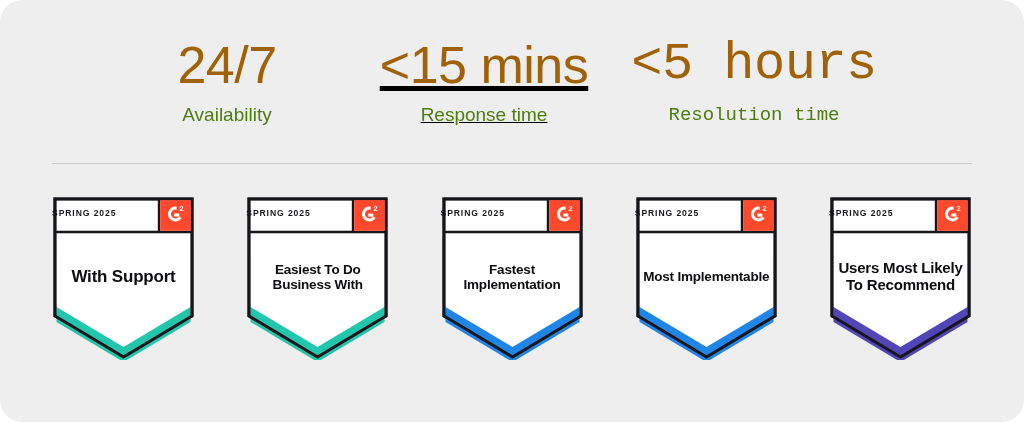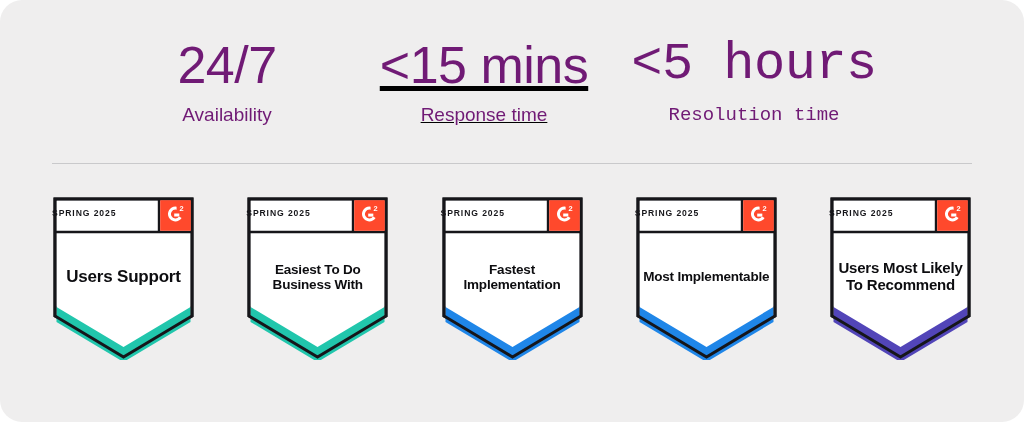--- a/index.html
+++ b/index.html
@@ -37,29 +37,29 @@
   }
   .stat {
     flex: 0 0 auto;
     text-align: center;
   }
   .stat-1 { width: 238px; margin-left: 56px; }
   .stat-2 { width: 248px; margin-left: 14px; text-decoration: underline; }
   .stat-3 { width: 248px; margin-left: 22px; font-family: Liberation Mono, monospace; }
 
   .stat-value {
-    color: #701a75;
+    color: #a16207;
     font-size: 52px;
     font-weight: 400;
     line-height: 62px;
     letter-spacing: -0.5px;
     white-space: nowrap;
   }
   .stat-label {
-    color: #701a75;
+    color: #4d7c0f;
     font-size: 19px;
     font-weight: 400;
     line-height: 24px;
     margin-top: 7px;
     white-space: nowrap;
   }
 
   
   #divider {
     position: absolute;
@@ -173,21 +173,21 @@
           <path d="M3 3 H140 V120 L71.5 161 L3 120 Z" fill="#ffffff" stroke="#16161a" stroke-width="3" stroke-linejoin="miter"></path>
           <path d="M4.5 111 L71.5 151 L138.5 111 L138.5 126 L71.5 166 L4.5 126 Z" fill="#21c6ac"></path>
           <rect x="4.5" y="4.5" width="134" height="106" fill="#ffffff"></rect>
           <path d="M3 3 H140 V120 L71.5 161 L3 120 Z" fill="none" stroke="#16161a" stroke-width="3"></path>
           <line x1="3" y1="36" x2="140" y2="36" stroke="#16161a" stroke-width="2.4"></line>
           <line x1="107" y1="3" x2="107" y2="36" stroke="#16161a" stroke-width="2.4"></line>
           <rect x="108.2" y="4.2" width="30.6" height="30.6" fill="#ff492c"></rect>
         </svg>
         <div class="badge-overlay">
           <div class="badge-season">SPRING 2025</div>
-          <div class="badge-title sz-lg">Users Support</div>
+          <div class="badge-title sz-lg">With Support</div>
           <div class="g2-mark">
             <svg width="24" height="24" viewBox="0 0 24 24" aria-hidden="true">
               <path d="M12.4 4.6a7.4 7.4 0 1 0 6.2 11.4l-2.6-1.5a4.4 4.4 0 1 1-3.6-6.9 4.5 4.5 0 0 1 1.2.17V4.72a7.6 7.6 0 0 0-1.2-.12Z" fill="#ffffff"></path>
               <path d="M11.2 11.6h5.1v3h-5.1z" fill="#ffffff"></path>
               <text x="16.6" y="9.2" font-family="Liberation Sans, sans-serif" font-size="7.4" font-weight="bold" fill="#ffffff">2</text>
             </svg>
           </div>
         </div>
       </div>
       <div class="badge">

